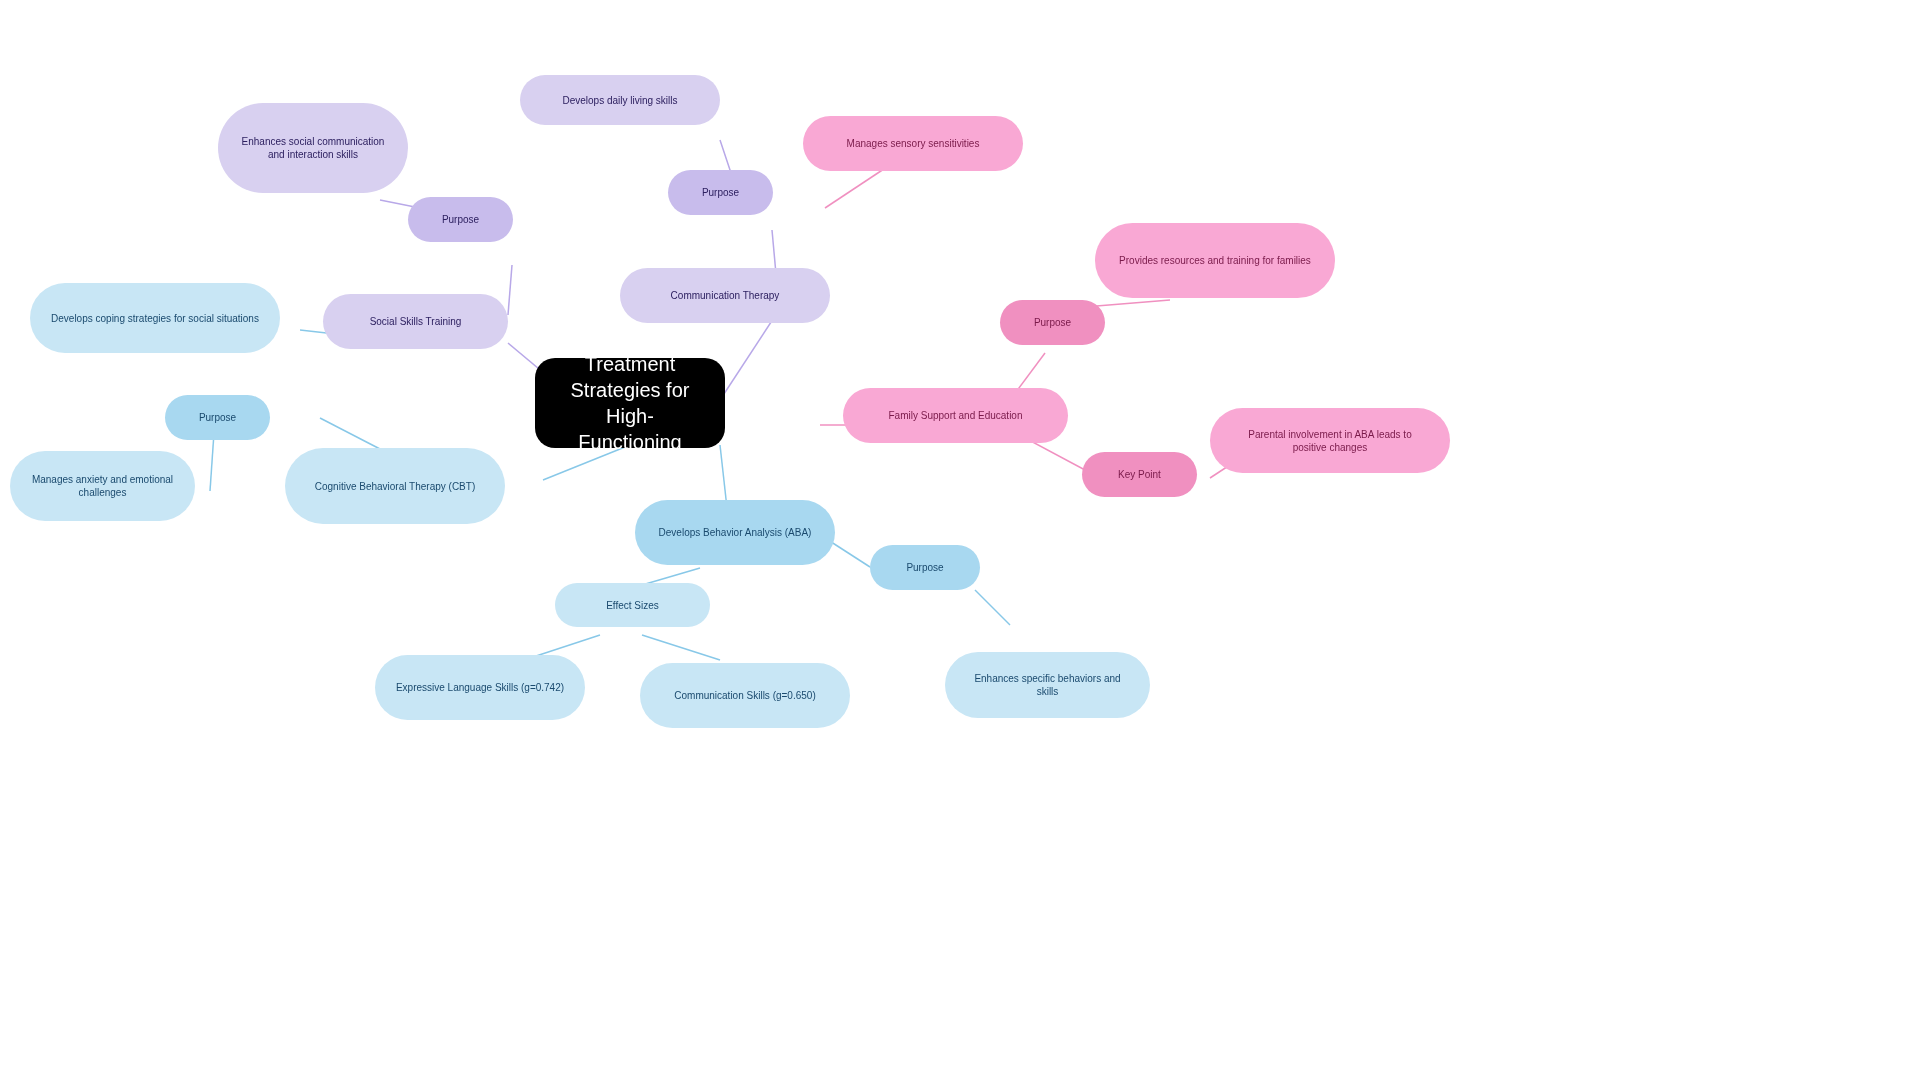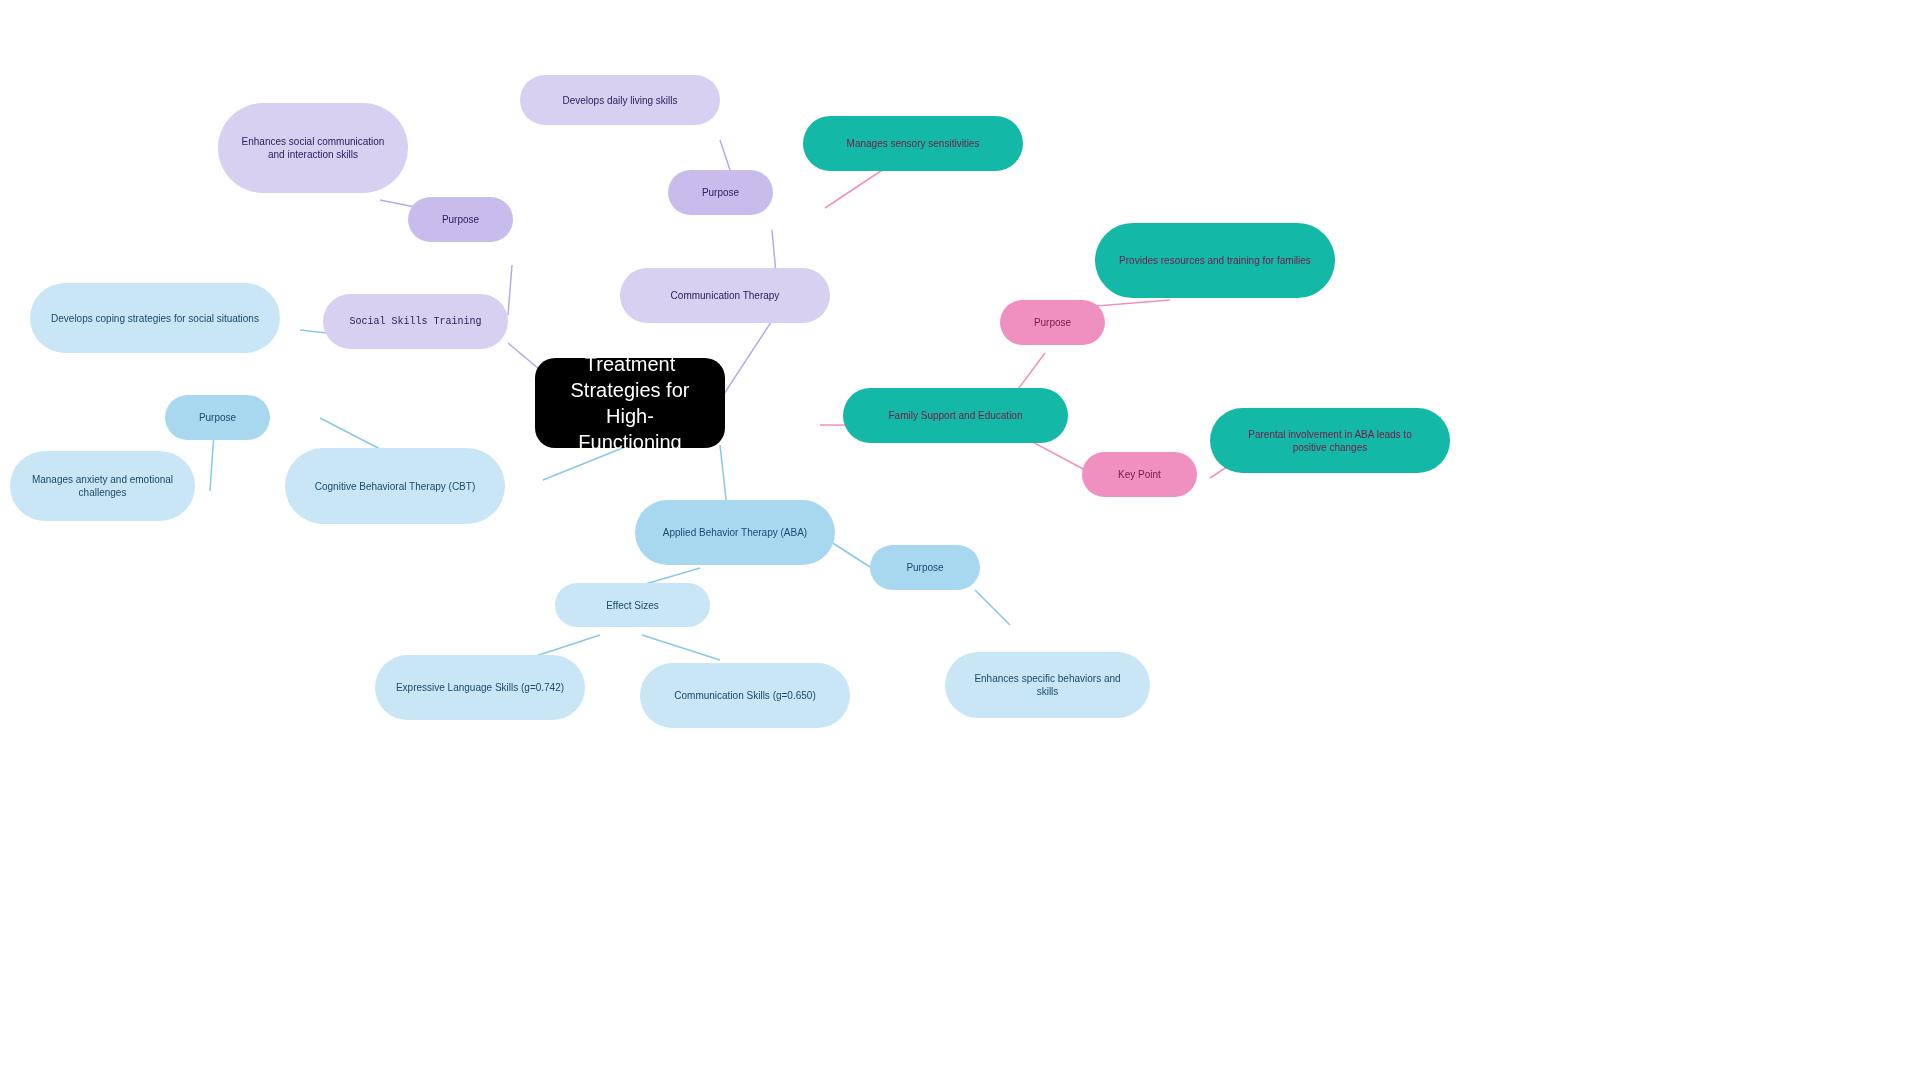--- a/index.html
+++ b/index.html
@@ -46,21 +46,21 @@
       background: #c8e6f5;
       color: #1a4a6e;
       border-radius: 50px;
     }
     .node-blue-mid {
       background: #a8d8f0;
       color: #1a4a6e;
       border-radius: 50px;
     }
     .node-pink {
-      background: #14b8a6;
+      background: #f9a8d4;
       color: #7a1a4a;
       border-radius: 50px;
     }
     .node-pink-mid {
       background: #f090c0;
       color: #7a1a4a;
       border-radius: 50px;
     }
     svg#lines {
       position: absolute;
@@ -117,21 +117,21 @@
 
   <line x1="600" y1="635" x2="530" y2="658" stroke="#88c8e8" stroke-width="1.5"></line>
 
   <line x1="642" y1="635" x2="720" y2="660" stroke="#88c8e8" stroke-width="1.5"></line>
 </svg>
 
 <div class="node node-center" style="left: 535px; top: 358px; width: 190px; height: 90px;">Support and Treatment
 Strategies for
 High-Functioning Autism</div>
 
-<div class="node node-purple" style="left: 323px; top: 294px; width: 185px; height: 55px; font-family: Liberation Mono, monospace;">Social Skills Training</div>
+<div class="node node-purple" style="left: 323px; top: 294px; width: 185px; height: 55px;">Social Skills Training</div>
 
 <div class="node node-purple-mid" style="left: 408px; top: 197px; width: 105px; height: 45px;">Purpose</div>
 
 <div class="node node-purple" style="left: 218px; top: 103px; width: 190px; height: 90px;">Enhances social
 communication and
 interaction skills</div>
 
 <div class="node node-blue" style="left: 30px; top: 283px; width: 250px; height: 70px;">Develops coping strategies for
 social situations</div>
 
@@ -156,21 +156,21 @@
 <div class="node node-pink-mid" style="left: 1000px; top: 300px; width: 105px; height: 45px;">Purpose</div>
 
 <div class="node node-pink" style="left: 1095px; top: 223px; width: 240px; height: 75px;">Provides resources and training
 for families</div>
 
 <div class="node node-pink-mid" style="left: 1082px; top: 452px; width: 115px; height: 45px;">Key Point</div>
 
 <div class="node node-pink" style="left: 1210px; top: 408px; width: 240px; height: 65px;">Parental involvement in ABA
 leads to positive changes</div>
 
-<div class="node node-blue-mid" style="left: 635px; top: 500px; width: 200px; height: 65px;">Applied Behavior Therapy
+<div class="node node-blue-mid" style="left: 635px; top: 500px; width: 200px; height: 65px;">Develops Behavior Analysis
 (ABA)</div>
 
 <div class="node node-blue-mid" style="left: 870px; top: 545px; width: 110px; height: 45px;">Purpose</div>
 
 <div class="node node-blue" style="left: 945px; top: 652px; width: 205px; height: 66px;">Enhances specific behaviors
 and skills</div>
 
 <div class="node node-blue" style="left: 555px; top: 583px; width: 155px; height: 44px;">Effect Sizes</div>
 
 <div class="node node-blue" style="left: 375px; top: 655px; width: 210px; height: 65px;">Expressive Language Skills

